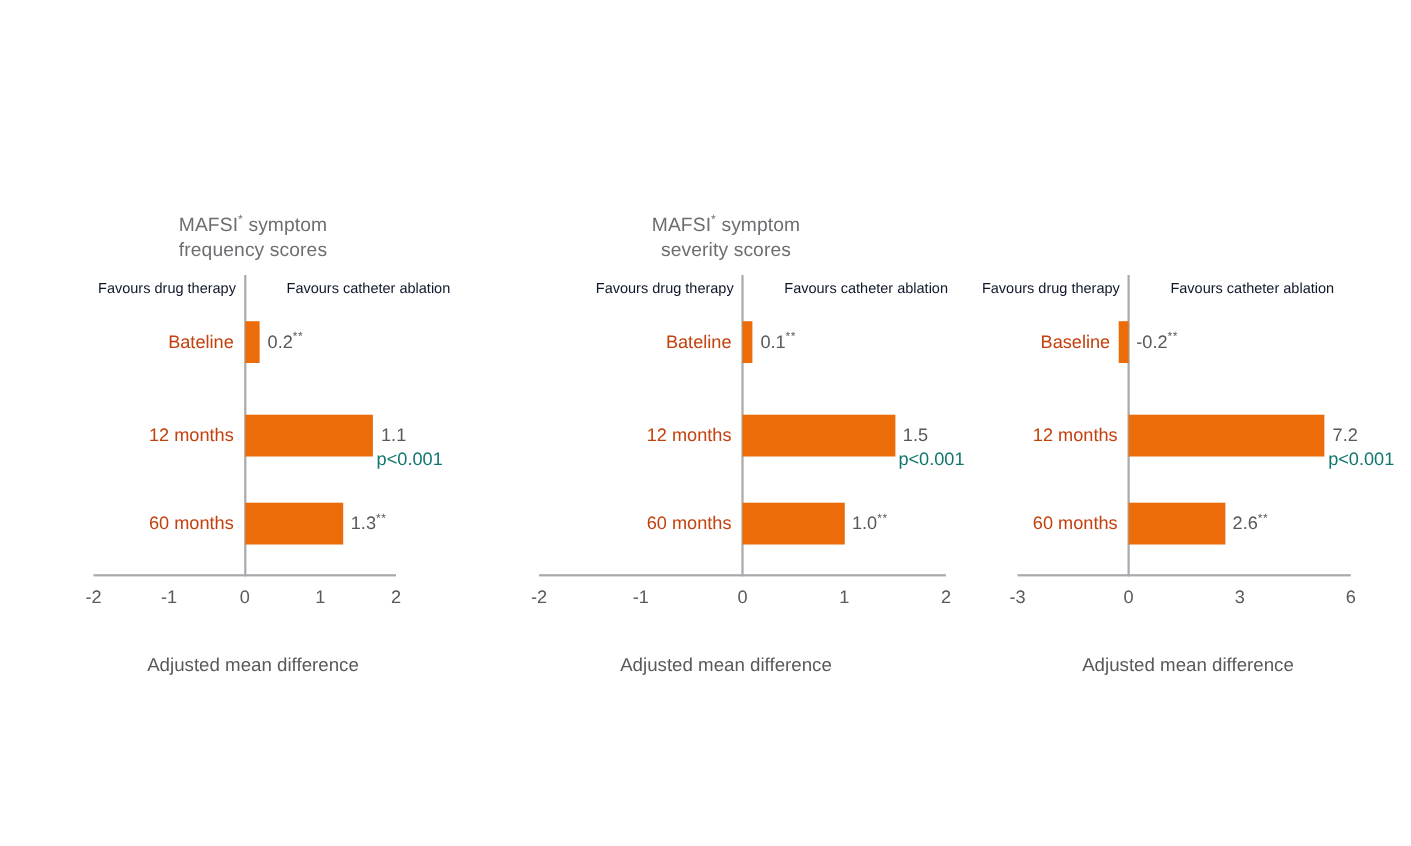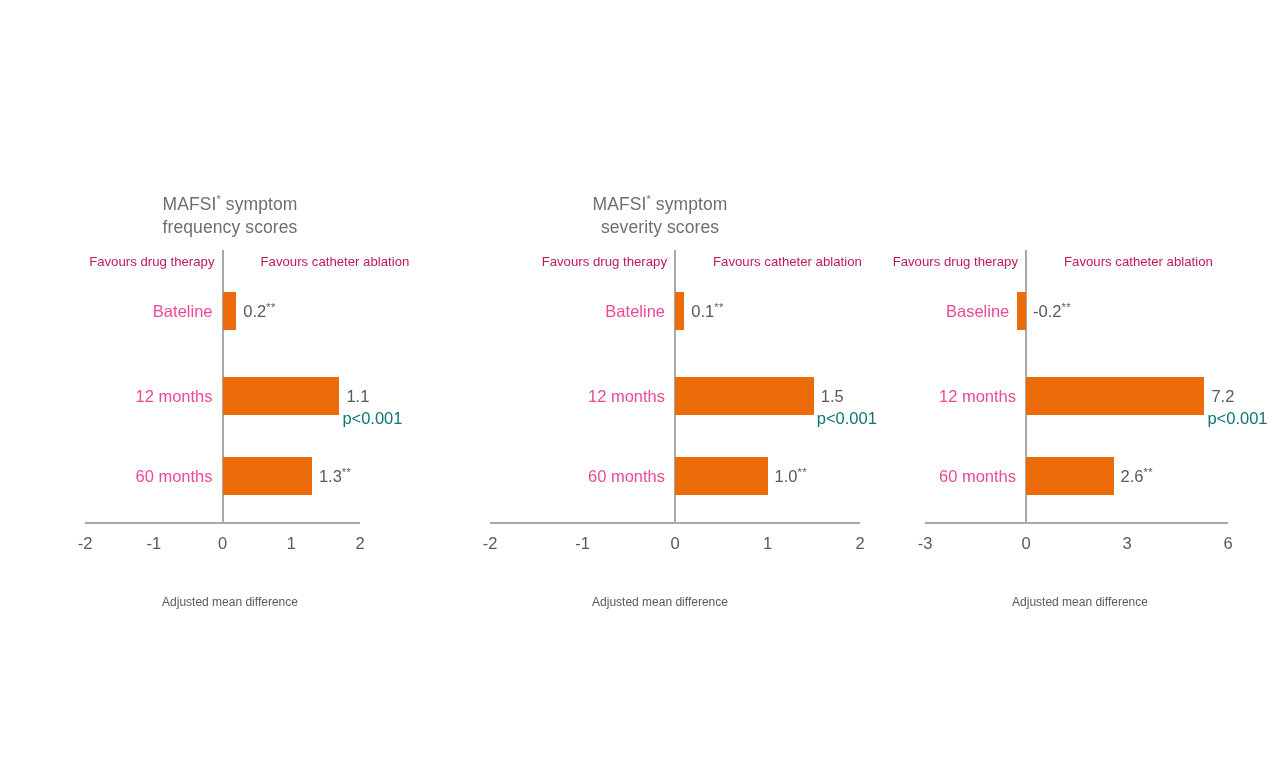--- a/index.html
+++ b/index.html
@@ -54,21 +54,21 @@
     left: 0;
     right: 0;
     top: 82px;
     height: 20px;
   }
   .favours-left, .favours-right {
     position: absolute;
     top: 0;
     font-size: 13.2px;
     line-height: 20px;
-    color: #be185d;
+    color: #0f172a;
     white-space: nowrap;
   }
   .favours-left  { text-align: right; }
   .favours-right { text-align: left; margin-left: 30px; }
 
   
   .plot {
     position: absolute;
     left: 0;
     right: 0;
@@ -89,21 +89,21 @@
 
   .bar {
     position: absolute;
     background: #ec6c09;
     height: 38px;
   }
 
   .cat-label {
     position: absolute;
     font-size: 16.5px;
-    color: #ec4899;
+    color: #c2410c;
     text-align: right;
     white-space: nowrap;
     line-height: 18px;
   }
   .val-label {
     position: absolute;
     font-size: 16.5px;
     color: #58595b;
     white-space: nowrap;
     line-height: 18px;
@@ -130,21 +130,21 @@
     text-align: center;
     width: 40px;
     line-height: 18px;
   }
   .axis-title {
     position: absolute;
     top: 425px;
     left: 0;
     right: 0;
     text-align: center;
-    font-size: 12px;
+    font-size: 17px;
     color: #58595b;
   }
 </style>
 </head>
 <body>
 
 <div id="figure">
 
   <div class="panel" id="panel-0">
     <div class="panel-title">

